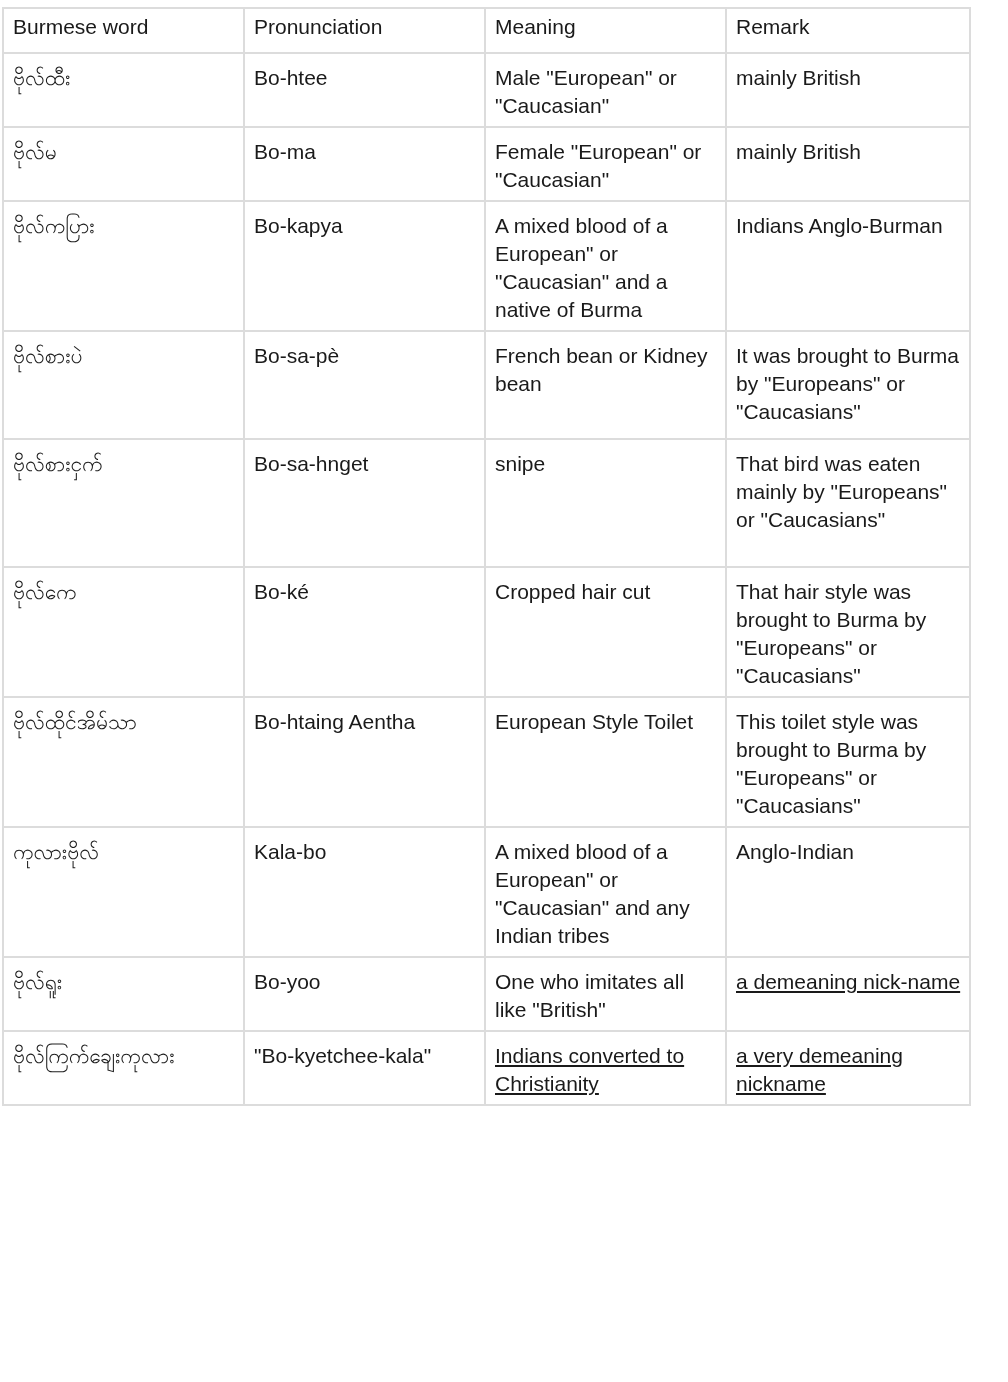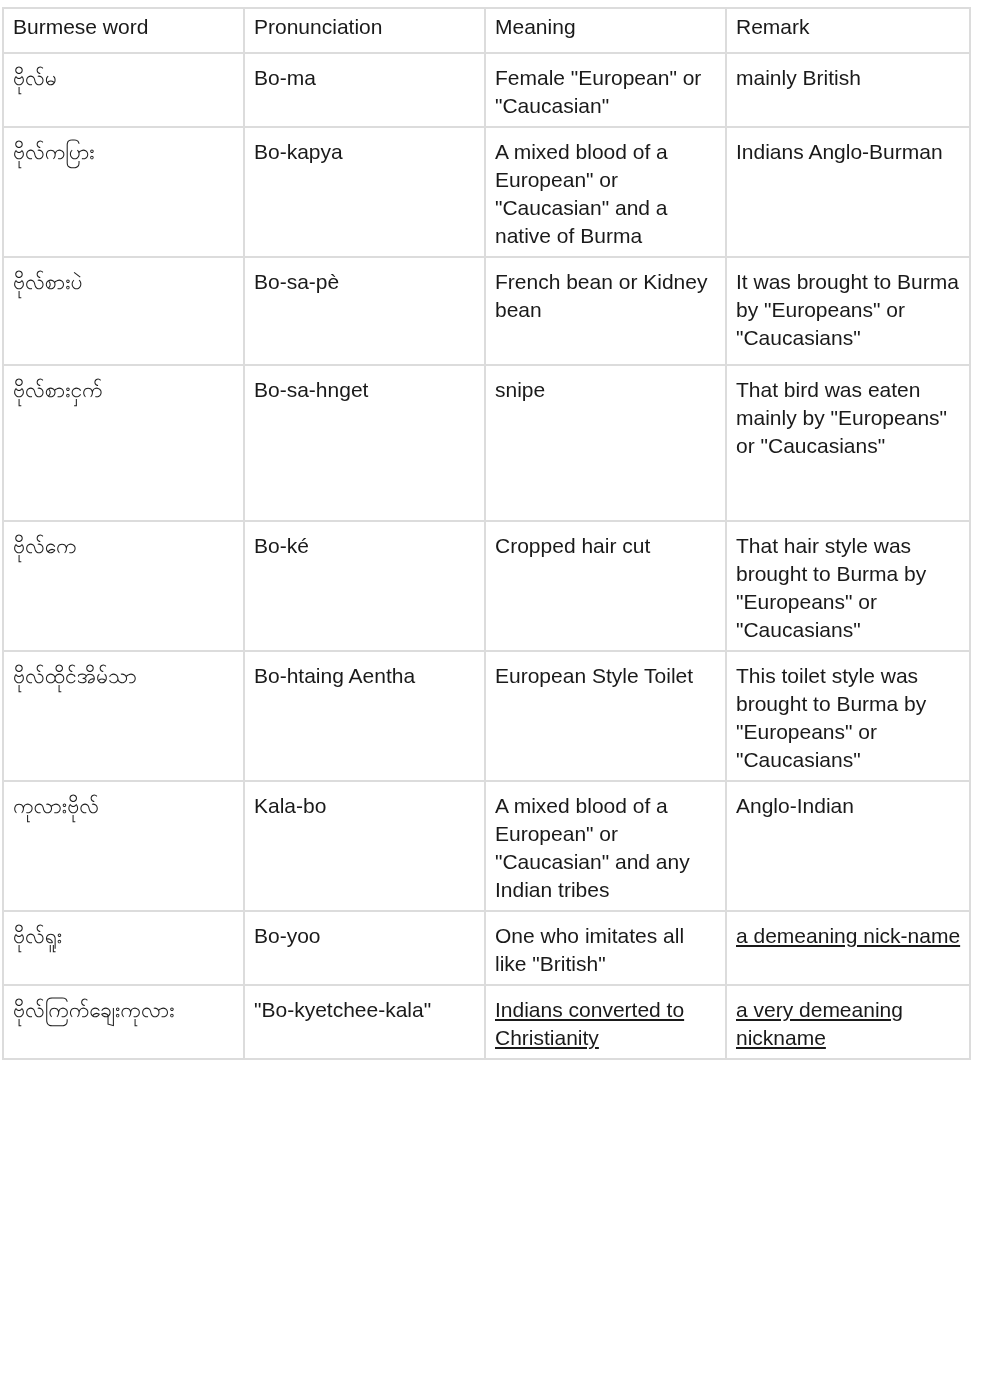--- a/index.html
+++ b/index.html
@@ -64,38 +64,44 @@
   <thead>
     <tr style="height:45px">
       <th>Burmese word</th>
       <th>Pronunciation</th>
       <th>Meaning</th>
       <th>Remark</th>
     </tr>
   </thead>
   <tbody>
     <tr style="height:70px">
+      <td class="burmese">ဗိုလ်ထီး</td>
+      <td>Bo-htee</td>
+      <td>Male "European" or "Caucasian"</td>
+      <td>mainly British</td>
+    </tr>
+    <tr style="height:70px">
       <td class="burmese">ဗိုလ်မ</td>
       <td>Bo-ma</td>
       <td>Female "European" or "Caucasian"</td>
       <td>mainly British</td>
     </tr>
     <tr style="height:130px">
       <td class="burmese">ဗိုလ်ကပြား</td>
       <td>Bo-kapya</td>
       <td>A mixed blood of a European" or "Caucasian" and a native of Burma</td>
       <td>Indians Anglo-Burman</td>
     </tr>
     <tr style="height:108px">
       <td class="burmese">ဗိုလ်စားပဲ</td>
       <td>Bo-sa-pè</td>
       <td>French bean or Kidney bean</td>
       <td>It was brought to Burma by "Europeans" or "Caucasians"</td>
     </tr>
-    <tr style="height:156px">
+    <tr style="height:128px">
       <td class="burmese">ဗိုလ်စားငှက်</td>
       <td>Bo-sa-hnget</td>
       <td>snipe</td>
       <td>That bird was eaten mainly by "Europeans" or "Caucasians"</td>
     </tr>
     <tr style="height:128px">
       <td class="burmese">ဗိုလ်ကေ</td>
       <td>Bo-ké</td>
       <td>Cropped hair cut</td>
       <td>That hair style was brought to Burma by "Europeans" or "Caucasians"</td>

